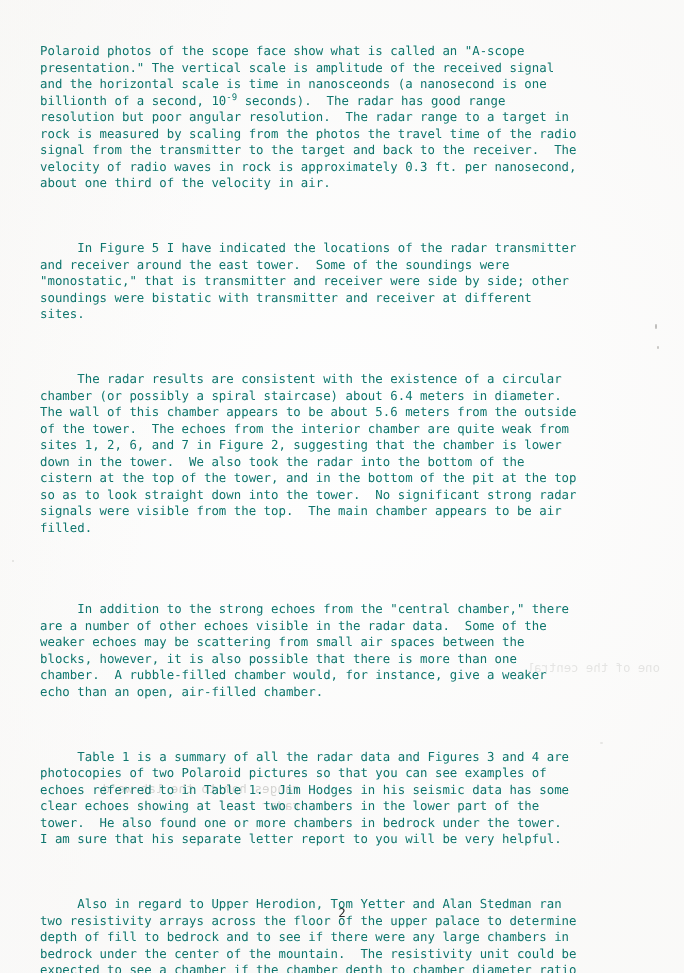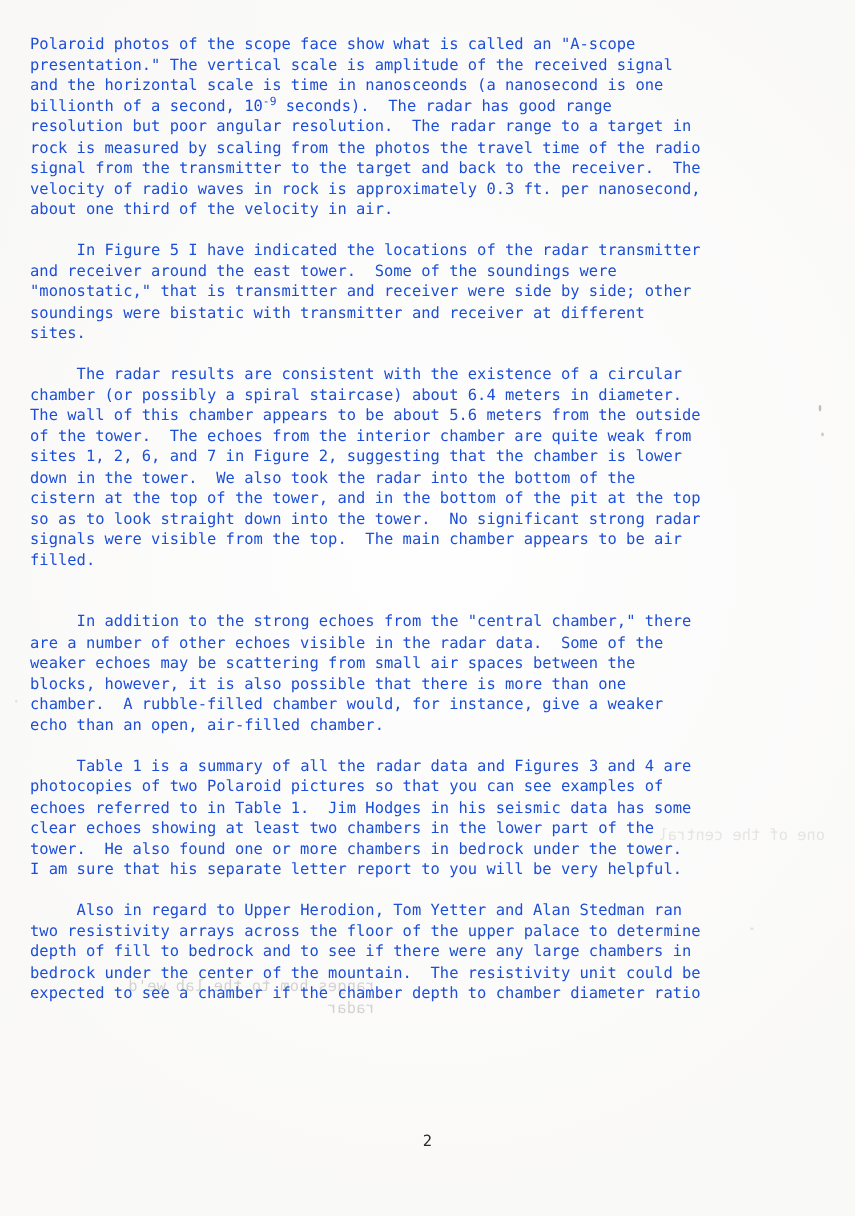--- a/index.html
+++ b/index.html
@@ -69,23 +69,23 @@
     position: absolute;
     left: 24px;
     top: 27px;
     width: 640px;
   }
 
   .para {
     font-size: 12.35px;
     line-height: 16.5px;
     letter-spacing: 0.02px;
-    color: #1d4ed8;
+    color: #0f766e;
     white-space: pre-wrap;
-    margin: 0;
+    margin: 16px;
     text-rendering: geometricPrecision;
   }
   .para-gap {
     height: 16.5px;
   }
 
   .sup {
     font-size: 9px;
     vertical-align: super;
     line-height: 0;

